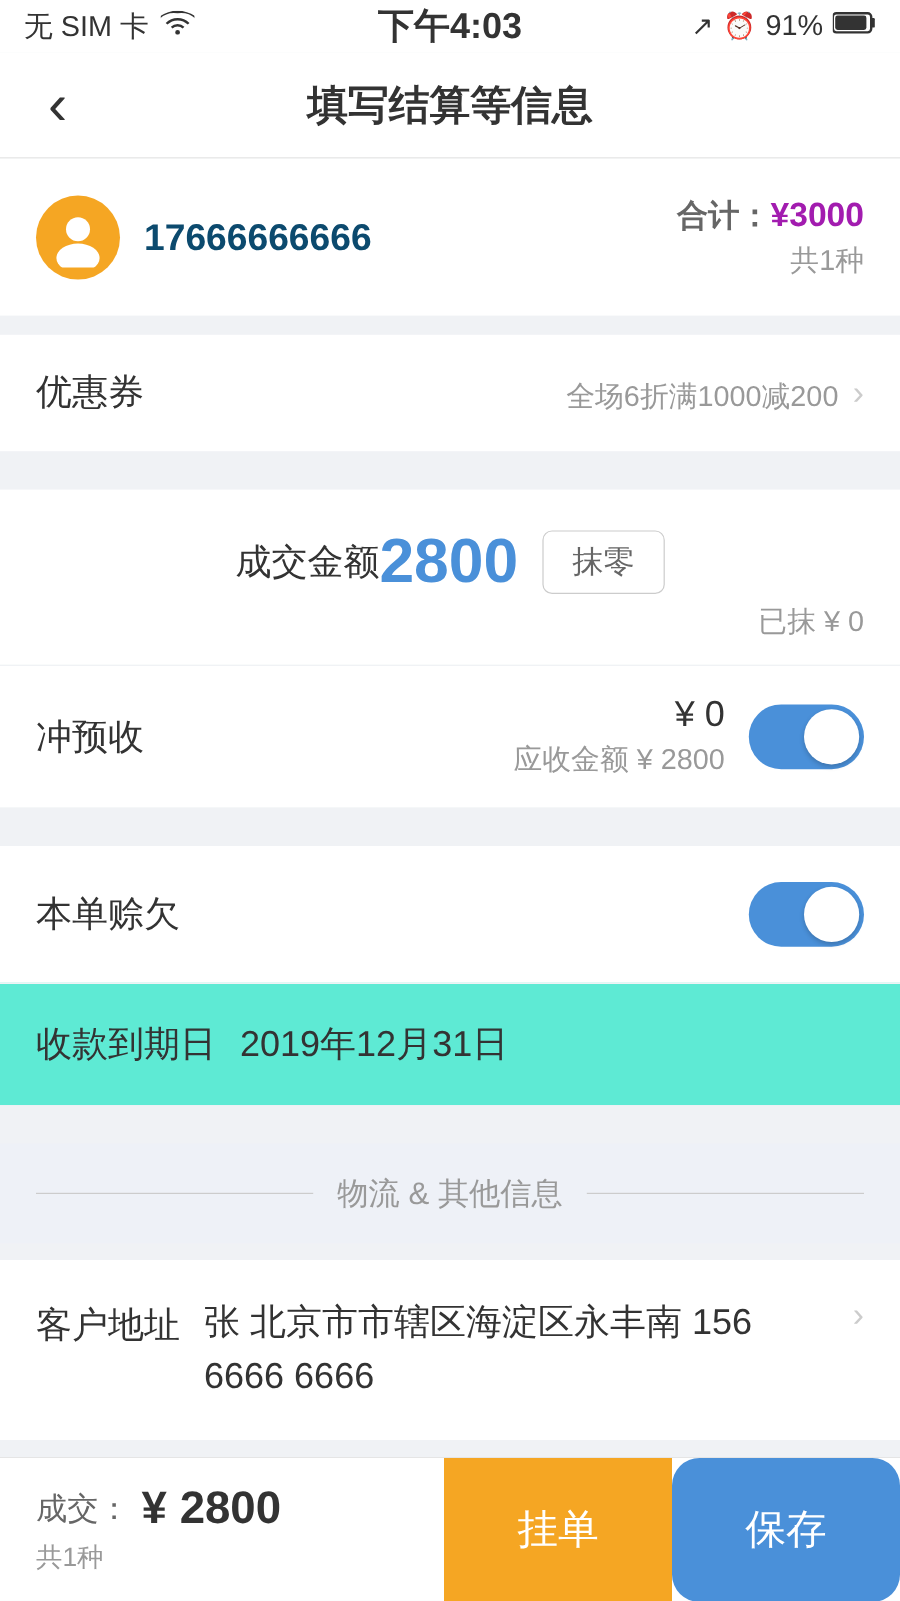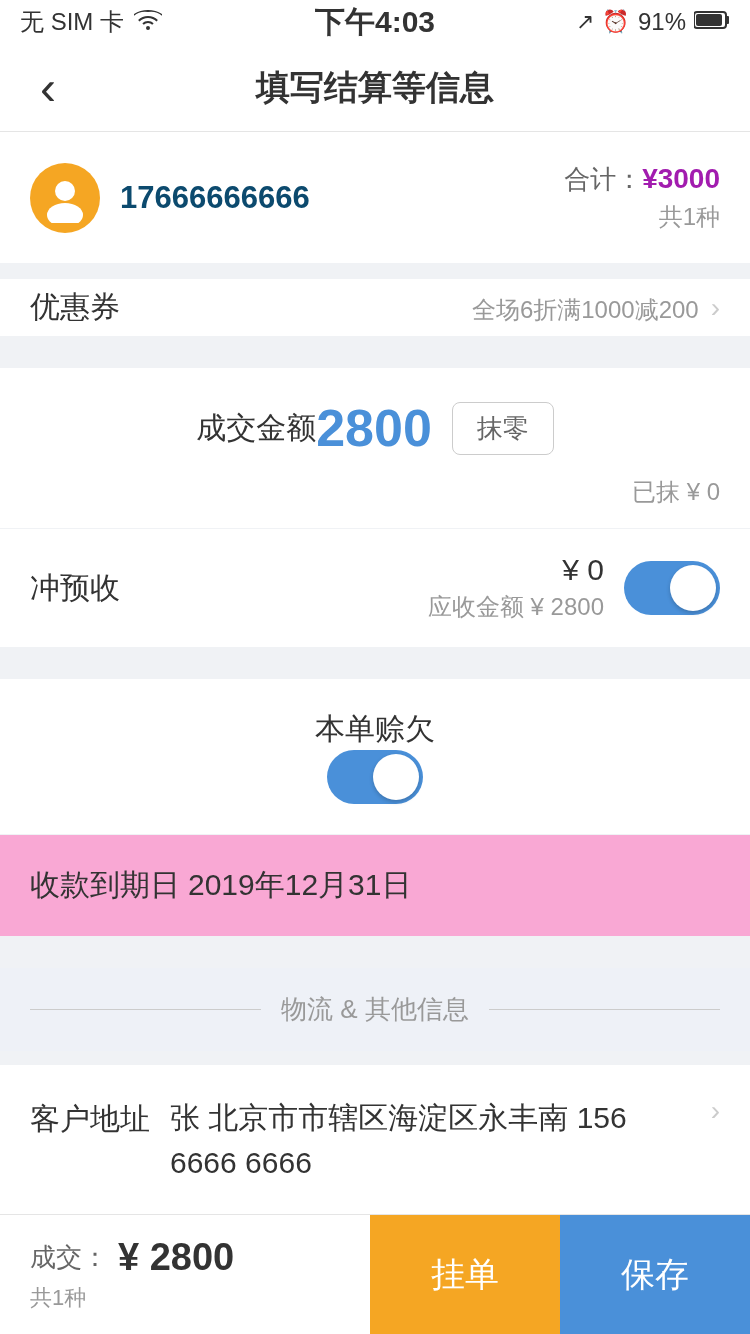--- a/index.html
+++ b/index.html
@@ -93,20 +93,21 @@
       font-size: 24px;
       color: #999;
       margin-top: 6px;
     }
     .customer-right {
       text-align: right;
     }
     .total-label {
       font-size: 26px;
       color: #666;
+      font-weight: bold;
     }
     .total-value {
       font-size: 28px;
       color: #a21caf;
       font-weight: 600;
     }
     .total-count {
       font-size: 24px;
       color: #999;
       margin-top: 4px;
@@ -169,21 +170,21 @@
       padding: 8px 24px;
       font-size: 26px;
       color: #666;
       background: #fff;
       cursor: pointer;
     }
     .amount-sub {
       font-size: 24px;
       color: #999;
       text-align: right;
-      margin-top: 18px;
+      margin-top: 4px;
     }
 
     
     .prereceive-row {
       background: #fff;
       display: flex;
       align-items: center;
       justify-content: space-between;
       padding: 24px 30px;
       border-top: 1px solid #f0f2f5;
@@ -233,34 +234,33 @@
     }
 
     
     .debt-section {
       background: #fff;
       padding: 30px;
       display: flex;
       align-items: center;
       justify-content: space-between;
       margin-top: 16px;
-      flex-direction: column;
     }
     .debt-label {
       font-size: 30px;
       color: #333;
     }
 
     
     .duedate-section {
-      background: #f9a8d4;
+      background: #5eead4;
       padding: 30px;
       display: flex;
       align-items: flex-start;
-      gap: 8px;
+      gap: 20px;
       border-top: 1px solid #f0f2f5;
     }
     .duedate-label {
       font-size: 30px;
       color: #333;
     }
     .duedate-value {
       font-size: 30px;
       color: #333;
     }
@@ -356,20 +356,21 @@
     .bottom-btn-save {
       width: 190px;
       height: 120px;
       background: #4a90d9;
       display: flex;
       align-items: center;
       justify-content: center;
       font-size: 34px;
       color: #fff;
       cursor: pointer;
+      border-radius: 23px;
     }
   </style>
 </head>
 <body>
 
 <div class="status-bar">
   <div class="status-bar-left">
     <span>无 SIM 卡</span>
     <span>
       <svg width="28" height="20" viewBox="0 0 28 20">
@@ -414,21 +415,21 @@
       </div>
       <div class="customer-right">
         <div>
           <span class="total-label">合计：</span><span class="total-value">¥3000</span>
         </div>
         <div class="total-count">共1种</div>
       </div>
     </div>
   </div>
 
-  <div class="card" style="padding: 8px 30px;">
+  <div class="card" style="padding: 28px 30px;">
     <div style="display:flex; align-items:center; justify-content:space-between;">
       <span class="row-label">优惠券</span>
       <div style="display:flex; align-items:center; gap:12px;">
         <div style="text-align:right;">
           <div class="row-sub">全场6折满1000减200</div>
         </div>
         <span class="chevron">›</span>
       </div>
     </div>
   </div>

